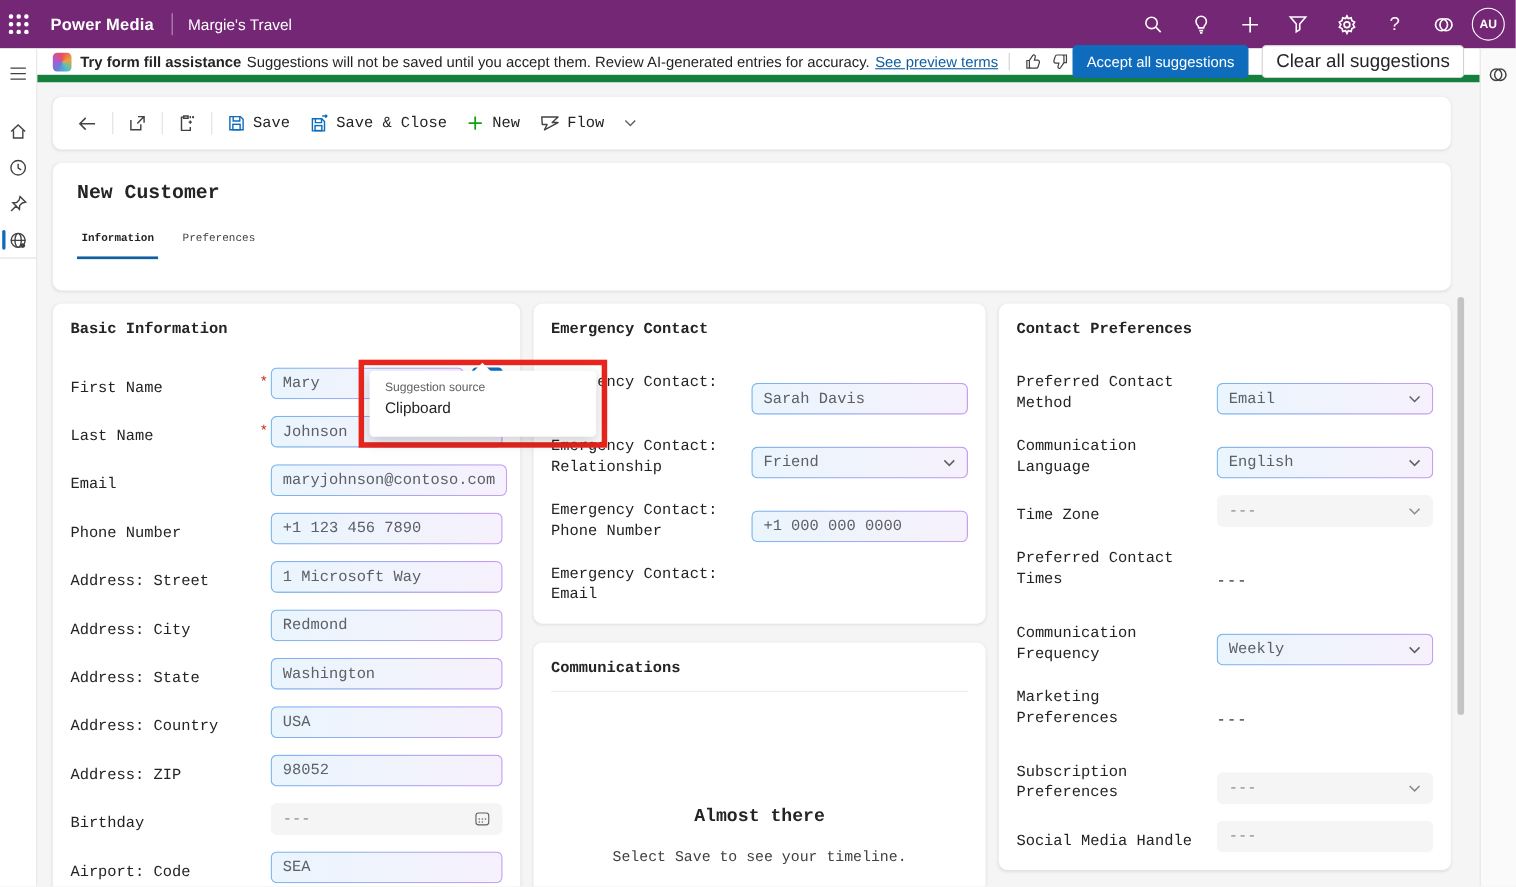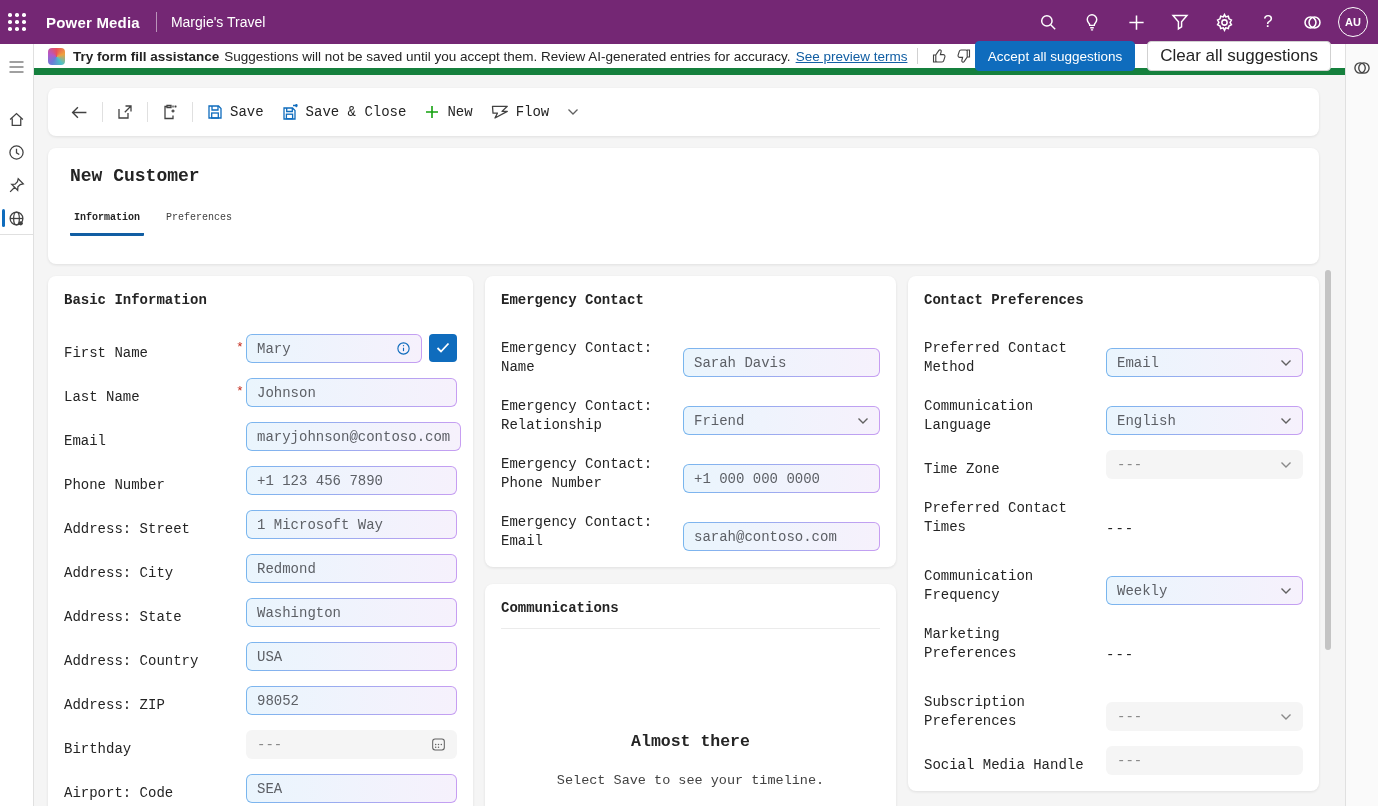--- a/index.html
+++ b/index.html
@@ -456,25 +456,20 @@
               <div class="flabel">Emergency Contact: Phone Number</div>
               <div class="fwrap">
                   <div class="finput ai">
                     <span class="fval">+1 000 000 0000</span>
                   </div>
                 </div>
             </div>
 
             <div class="frow">
               <div class="flabel">Emergency Contact: Email</div>
-              <div class="fwrap">
-                  <div class="finput ai">
-                    <span class="fval">sarah@contoso.com</span>
-                  </div>
-                </div>
             </div>
           </div>
 
           <div class="card comm-card">
             <div class="section-title ruled">Communications</div>
             <div class="comm-body">
               <div class="comm-title">Almost there</div>
               <div class="comm-msg">Select Save to see your timeline.</div>
             </div>
           </div>
@@ -564,20 +559,27 @@
                   <span class="fval">---</span>
                 </div>
               </div>
           </div>
         </div>
       </div>
 
       <div class="scroll-thumb"></div>
     </div>
 
+    <div class="highlight-box" style="top:283px;">
+      <div class="tooltip-card">
+        <div class="tooltip-tip"></div>
+        <div class="tt-label">Suggestion source</div>
+        <div class="tt-value">Clipboard</div>
+      </div>
+    </div>
   </div>
 
   <div class="right-rail">
     <div class="rail-copilot">
       <svg width="18" height="18" viewBox="0 0 16 16">
           <circle cx="6.3" cy="8" r="4.6"></circle>
           <circle cx="9.7" cy="8" r="4.6"></circle>
         </svg>
     </div>
   </div>

